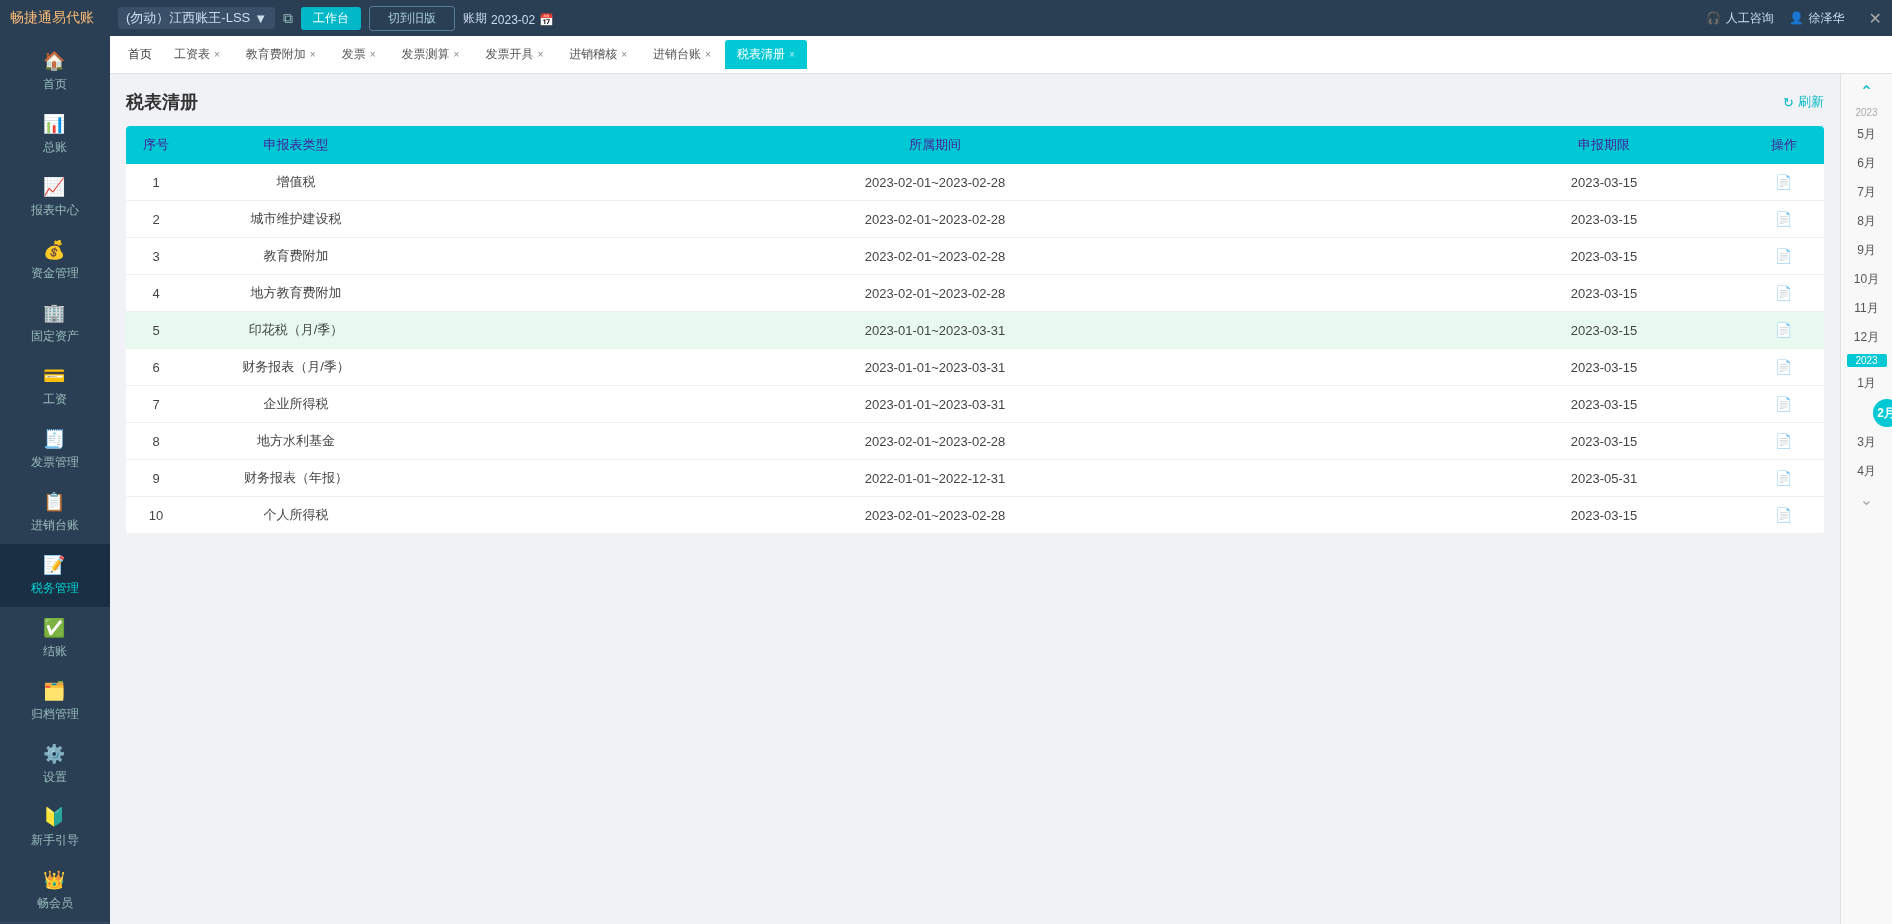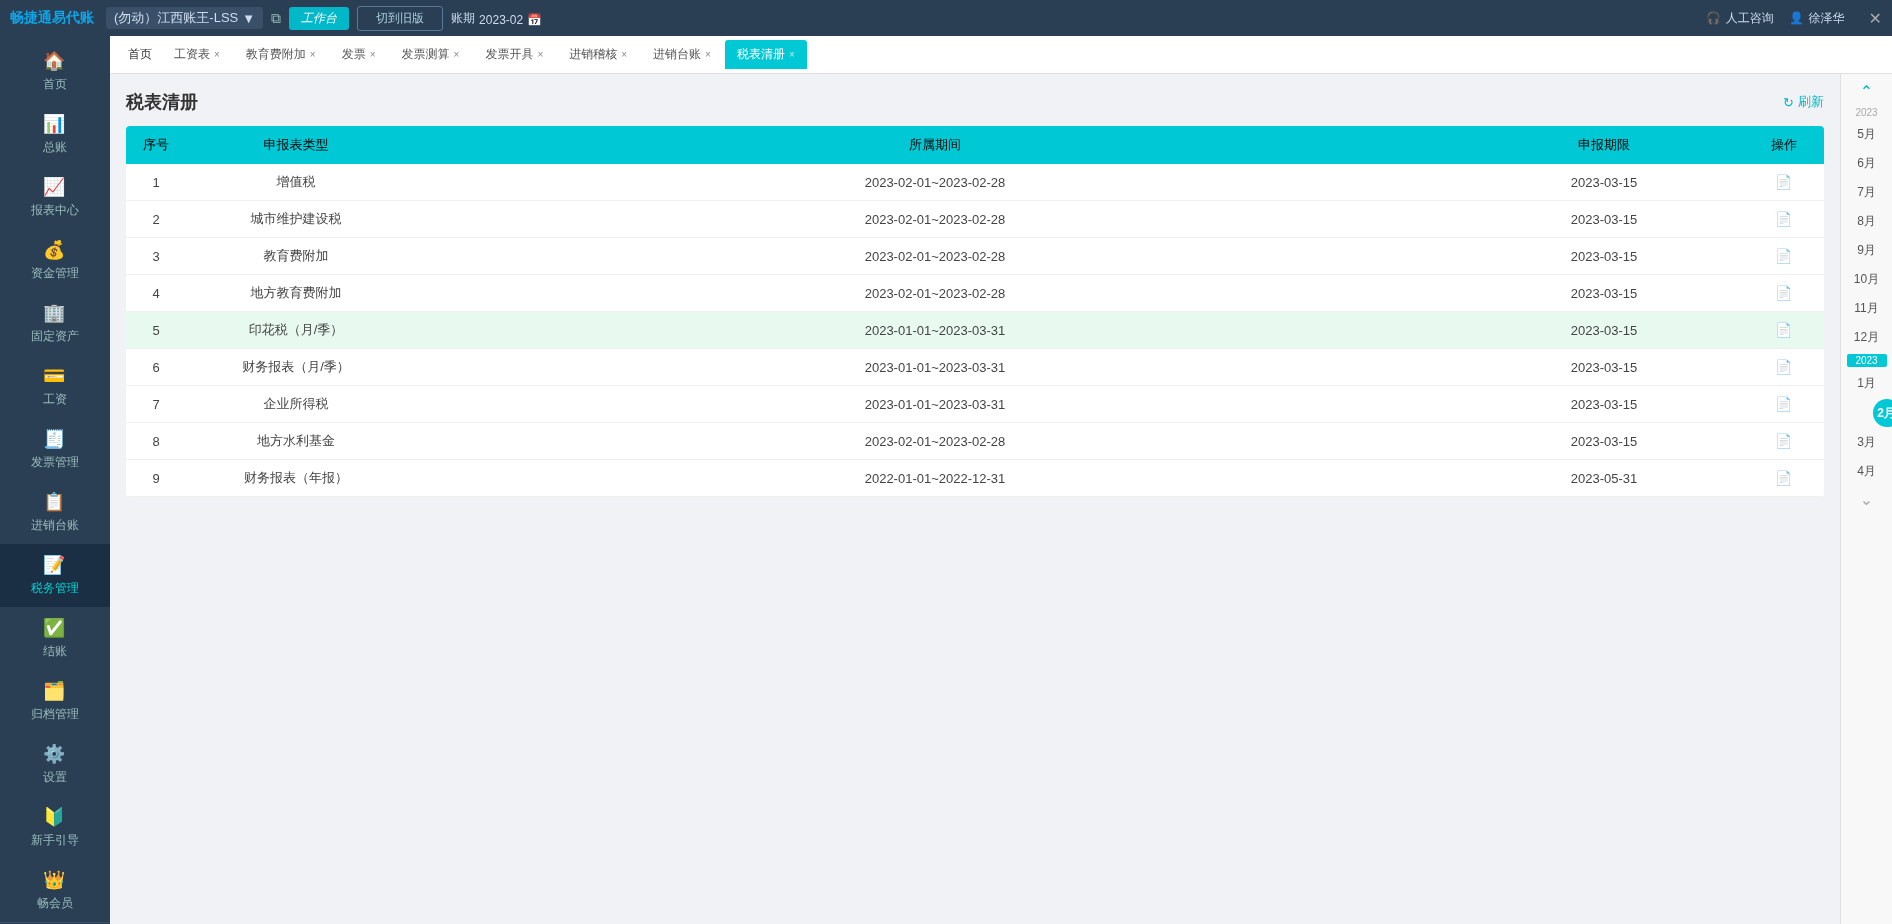--- a/index.html
+++ b/index.html
@@ -9,30 +9,30 @@
     .top-bar {
       height: 36px;
       background: #2a3f54;
       display: flex;
       align-items: center;
       padding: 0 10px;
       gap: 8px;
       color: #fff;
       font-size: 13px;
     }
-    .top-bar-logo { color: #0ea5e9; font-weight: bold; font-size: 14px; margin-right: 4px; }
+    .top-bar-logo { color: #fdba74; font-weight: normal; font-size: 14px; margin-right: 16px; }
     .company-selector {
       display: flex; align-items: center; gap: 4px;
       background: #3a5068; border-radius: 3px; padding: 2px 8px;
       cursor: pointer; color: #cde;
     }
     .top-bar-actions { margin-left: auto; display: flex; align-items: center; gap: 16px; }
     .top-bar-btn {
       background: #00b8c8; color: #fff; border: none; border-radius: 3px;
-      padding: 3px 12px; cursor: pointer; font-size: 12px; font-style: italic;
+      padding: 3px 12px; cursor: pointer; font-size: 12px;
     }
     .top-bar-outline-btn {
       background: transparent; color: #acd; border: 1px solid #5a7a9a;
       border-radius: 3px; padding: 3px 18px; cursor: pointer; font-size: 12px;
     }
     .period-display { color: #cde; font-size: 12px; display: flex; align-items: flex-end; gap: 4px; }
     .user-info { display: flex; align-items: center; gap: 4px; color: #cde; font-size: 12px; cursor: pointer; }
     .close-btn-top { color: #aaa; cursor: pointer; font-size: 16px; margin-left: 8px; }
 
     
@@ -79,21 +79,21 @@
       margin-bottom: 12px;
     }
     .page-title { font-size: 18px; font-weight: bold; color: #333; }
     .refresh-btn {
       display: flex; align-items: center; gap: 4px; color: #00b8c8;
       cursor: pointer; font-size: 13px; background: none; border: none;
     }
 
     
     .data-table { width: 100%; border-collapse: collapse; background: #fff; border-radius: 4px; overflow: hidden; }
-    .data-table thead tr { background: #00c8d4; color: #000000; }
+    .data-table thead tr { background: #00c8d4; color: #4c1d95; }
     .data-table thead th { padding: 10px 12px; font-size: 13px; font-weight: normal; text-align: center; }
     .data-table tbody tr { border-bottom: 1px solid #f0f0f0; }
     .data-table tbody tr.highlighted { background: #e8faf0; }
     .data-table tbody td { padding: 9px 12px; font-size: 13px; text-align: center; color: #444; }
     .data-table tbody td.name-col { text-align: center; }
     .action-icon { cursor: pointer; color: #666; font-size: 14px; }
 
     
     .right-panel {
       width: 52px; background: #f8f8f8; border-left: 1px solid #e0e0e0;
@@ -323,20 +323,27 @@
       <td class="name-col">地方水利基金</td>
       <td>2023-02-01~2023-02-28</td>
       <td>2023-03-15</td>
       <td><span class="action-icon">📄</span></td>
     </tr>
               <tr>
       <td>9</td>
       <td class="name-col">财务报表（年报）</td>
       <td>2022-01-01~2022-12-31</td>
       <td>2023-05-31</td>
+      <td><span class="action-icon">📄</span></td>
+    </tr>
+              <tr>
+      <td>10</td>
+      <td class="name-col">个人所得税</td>
+      <td>2023-02-01~2023-02-28</td>
+      <td>2023-03-15</td>
       <td><span class="action-icon">📄</span></td>
     </tr>
             </tbody>
         </table>
       </div>
 
       <div class="right-panel">
         <div class="scroll-up">⌃</div>
         <div style="font-size:10px; color:#aaa; text-align:center; margin:2px 0;">2023</div>
         <div class="month-item">5月</div>

